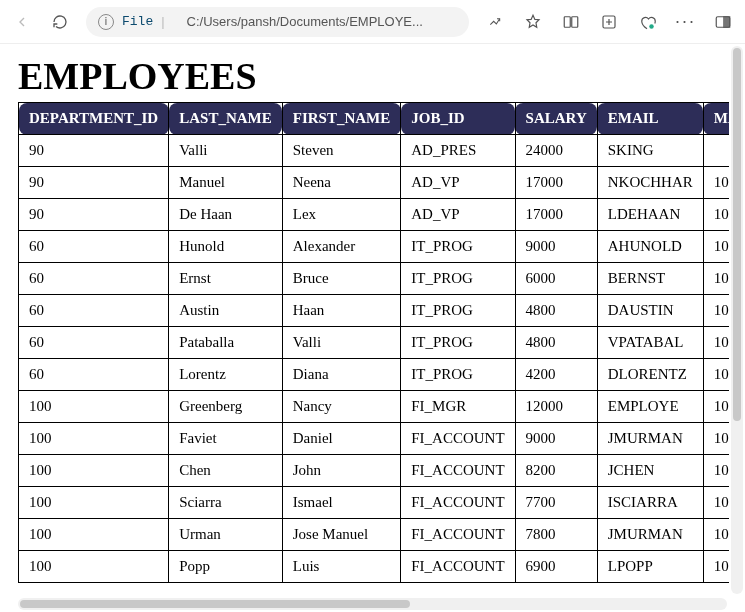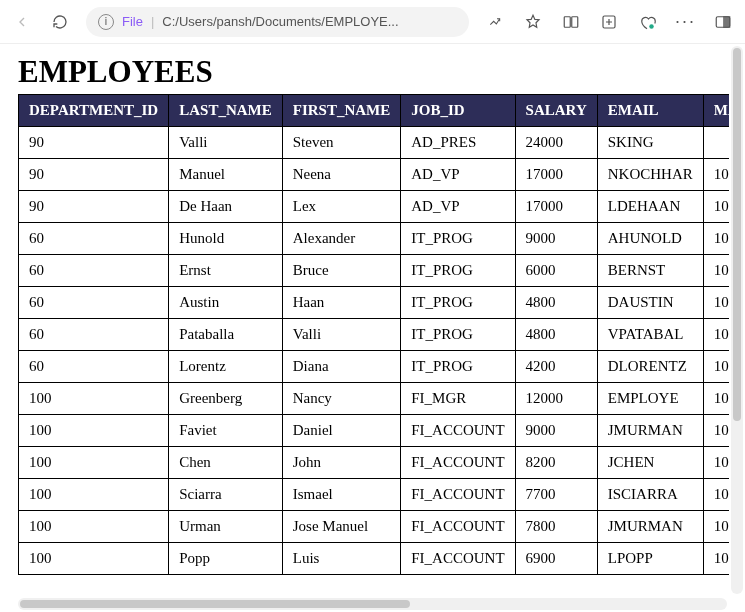--- a/index.html
+++ b/index.html
@@ -42,23 +42,23 @@
     gap: 8px;
     overflow: hidden;
     white-space: nowrap;
   }
   .addr .info {
     width: 16px; height: 16px; border: 1.5px solid #888; border-radius: 50%;
     display: flex; align-items: center; justify-content: center;
     font-size: 10px; color: #888; font-weight: bold;
     flex-shrink: 0;
   }
-  .addr .prefix { color: #8b5cf6; }
+  .addr .prefix { color: #0c4a6e; font-family: Liberation Mono, monospace; }
   .addr .sep { color: #bbb; }
-  .addr .path { color: #555; }
+  .addr .path { color: #555; margin-left: 14px; }
   .tbtn {
     width: 24px; height: 24px;
     display: flex; align-items: center; justify-content: center;
     color: #555;
   }
   .tbtn svg { width: 18px; height: 18px; }
   .tbtn.small svg { width: 16px; height: 16px; }
   .dots { font-size: 18px; letter-spacing: 1px; color: #555; }
   
   .viewport {
@@ -68,40 +68,41 @@
   }
   .page {
     position: absolute;
     top: 0; left: 0; right: 16px; bottom: 16px;
     overflow: hidden;
     padding: 10px 18px;
   }
   h1 {
     font-family: "Times New Roman", serif;
     font-weight: bold;
-    font-size: 31px;
+    font-size: 38px;
     margin-bottom: 4px;
     color: #000;
   }
   table {
     border-collapse: collapse;
     table-layout: auto;
   }
   th, td {
     border: 1.5px solid #000;
     padding: 7px 10px;
     font-family: "Times New Roman", serif;
     font-size: 15px;
     text-align: left;
     white-space: nowrap;
   }
   th {
     background: #2d2d58;
     color: #fff;
     font-weight: bold;
+    border-radius: 8px;
   }
   
   .vscroll {
     position: absolute;
     top: 2px; right: 2px; bottom: 18px;
     width: 12px;
     background: #f0f0f0;
     border-radius: 6px;
   }
   .vthumb {

